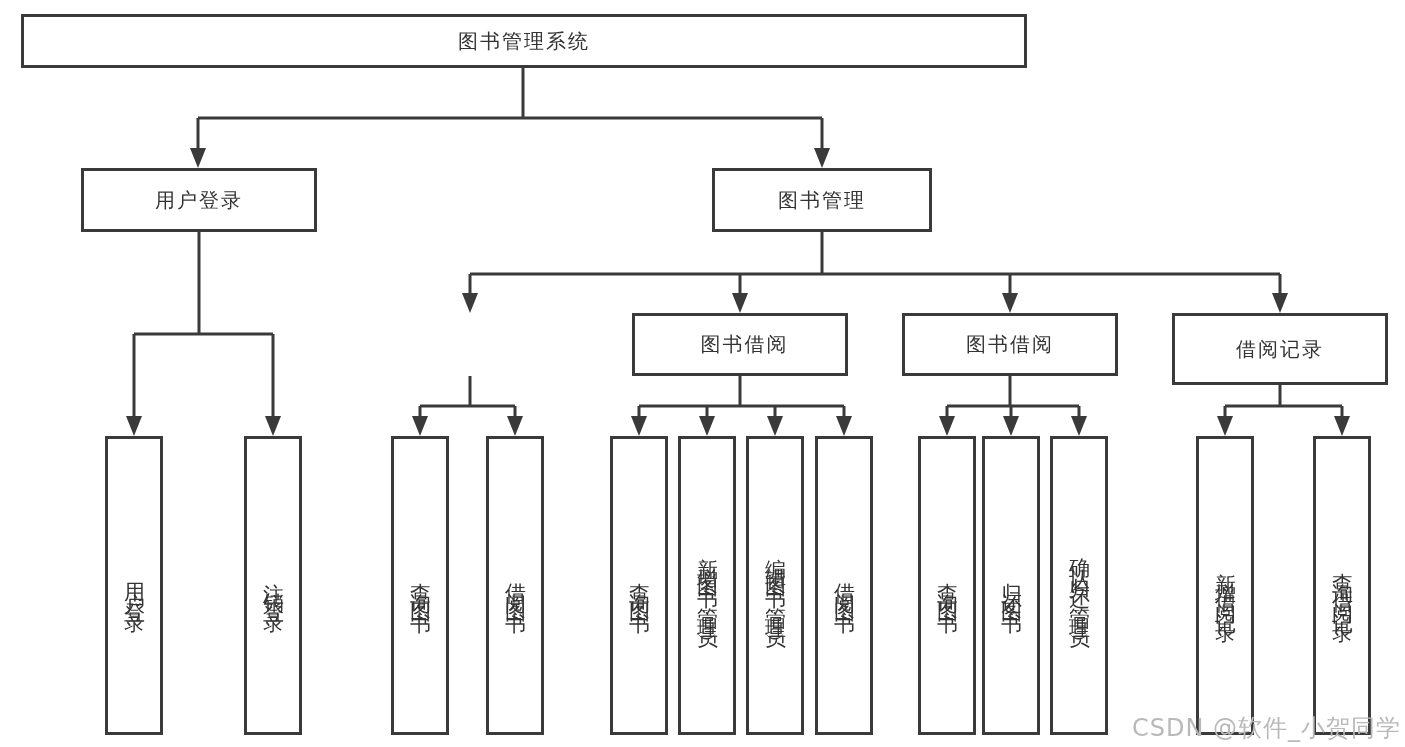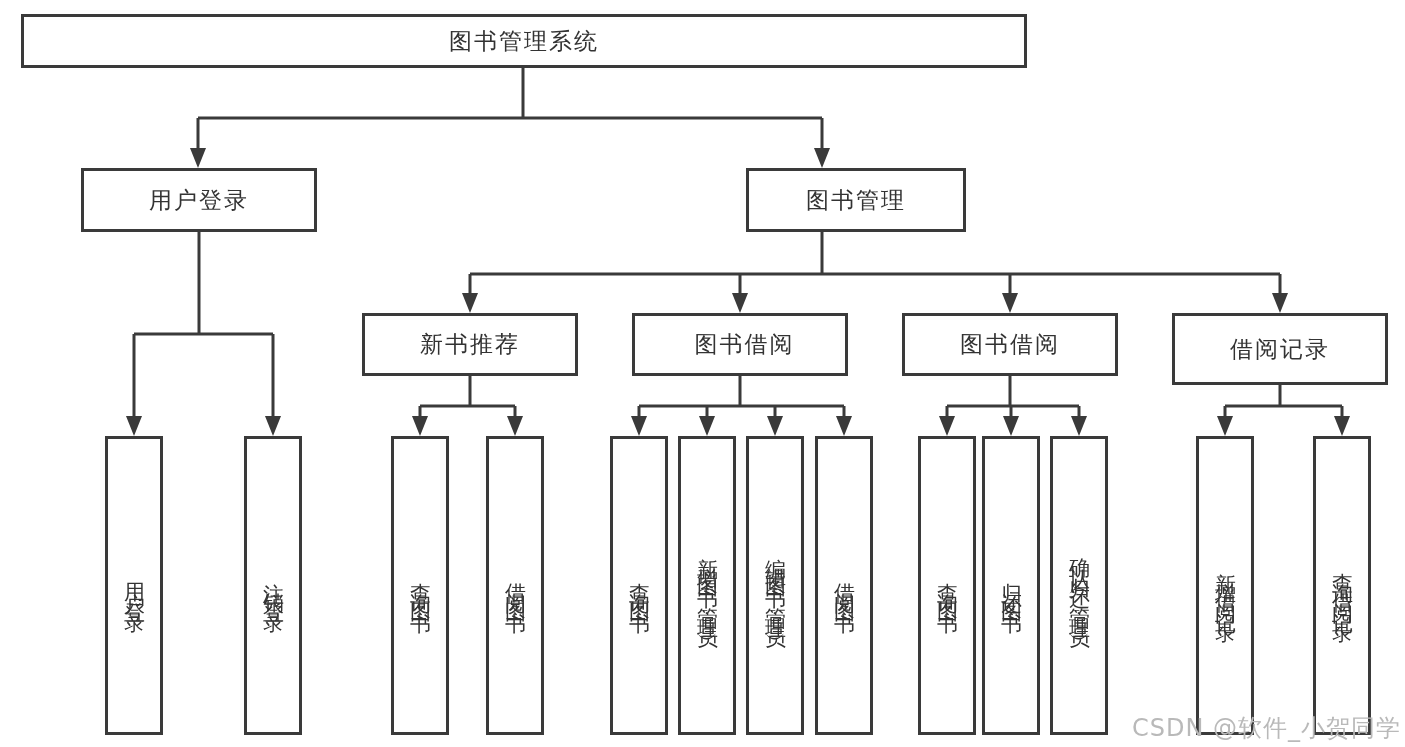--- a/index.html
+++ b/index.html
@@ -12,21 +12,21 @@
   }
   #wires{position:absolute;left:0;top:0;width:1405px;height:747px;}
   .node{
     position:absolute;
     box-sizing:border-box;
     border:3px solid #3a3a3a;
     background:#ffffff;
     display:flex;align-items:center;justify-content:center;
     color:#333333;
   }
-  .hnode{font-size:23px;letter-spacing:2px;white-space:nowrap;}
+  .hnode{font-size:20px;letter-spacing:2px;white-space:nowrap;}
   .vnode{width:58px;height:299px;}
   .vnode .vtext{
     writing-mode:vertical-rl;
     text-orientation:mixed;
     font-size:21px;
     letter-spacing:10px;
     color:#333333;
     line-height:1;
   }
   .watermark{
@@ -85,27 +85,24 @@
     </g>
   </svg>
 
   <div class="node hnode" style="left:21px;top:14px;width:1006px;height:54px;">
     <span>图书管理系统</span>
   </div>
 
   <div class="node hnode" style="left:81px;top:168px;width:236px;height:64px;">
     <span>用户登录</span>
   </div>
-  <div class="node hnode" style="left:712px;top:168px;width:220px;height:64px;margin-left:34px;">
+  <div class="node hnode" style="left:712px;top:168px;width:220px;height:64px;">
     <span>图书管理</span>
   </div>
 
-  <div class="node hnode" style="left:362px;top:313px;width:216px;height:63px;">
-    <span>新书推荐</span>
-  </div>
   <div class="node hnode" style="left:632px;top:313px;width:216px;height:63px;padding-left:9px;">
     <span>图书借阅</span>
   </div>
   <div class="node hnode" style="left:902px;top:313px;width:216px;height:63px;">
     <span>图书借阅</span>
   </div>
   <div class="node hnode" style="left:1172px;top:313px;width:216px;height:72px;">
     <span>借阅记录</span>
   </div>
 

